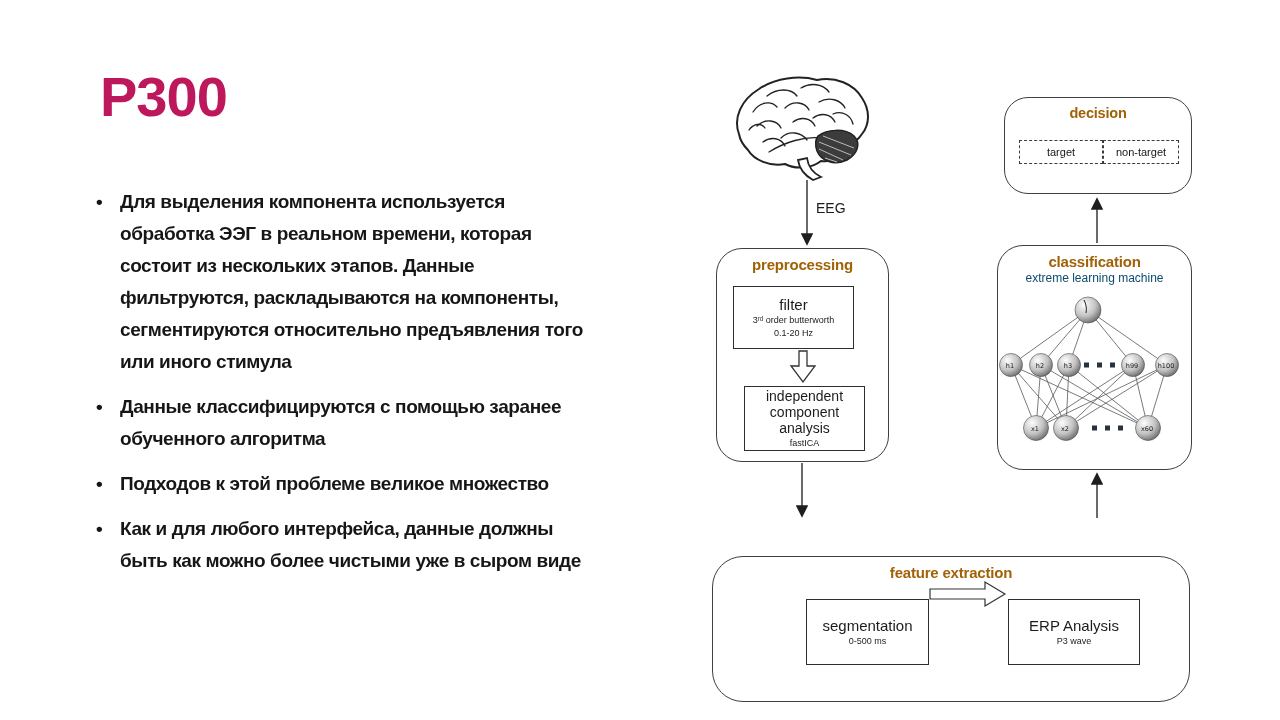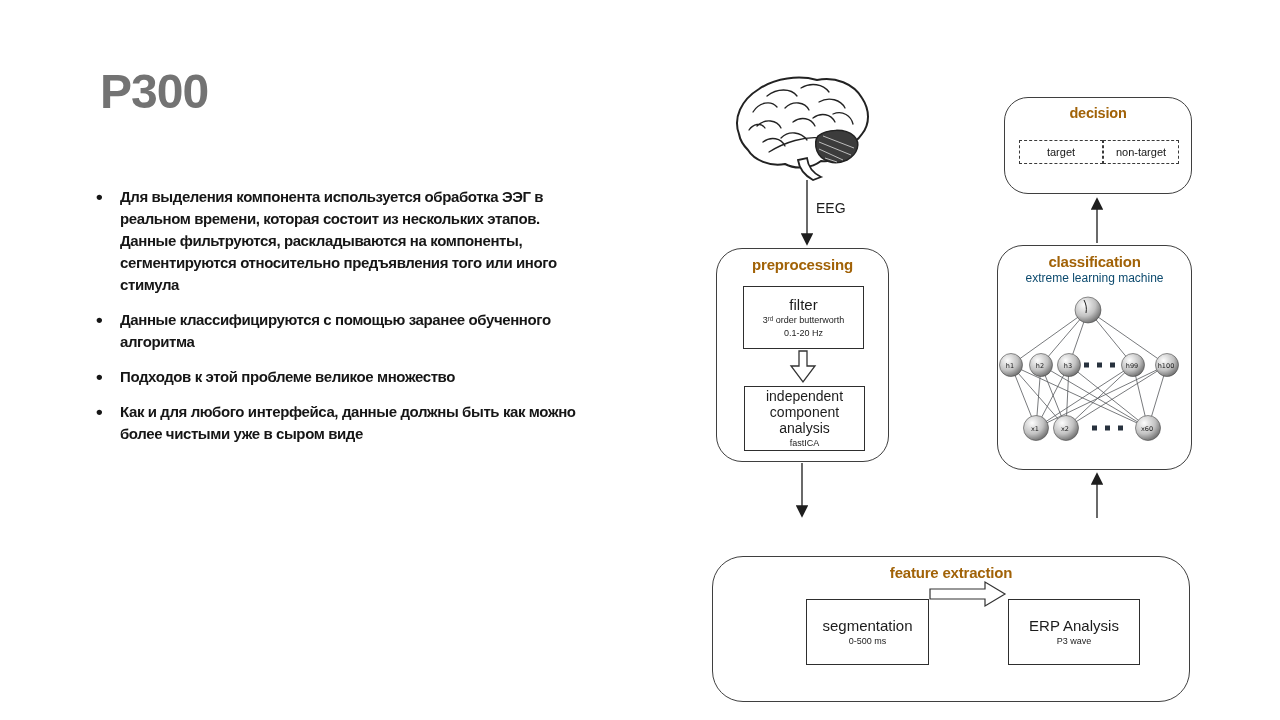--- a/index.html
+++ b/index.html
@@ -4,29 +4,29 @@
 <style>
   * { margin:0; padding:0; box-sizing:border-box; }
   html,body { background:#888; }
   .slide {
     position:relative; width:1280px; height:720px; background:#ffffff;
     font-family:"Liberation Sans", sans-serif; color:#1a1a1a; overflow:hidden;
     margin:0 auto;
   }
   .title {
     position:absolute; left:100px; top:64px;
-    font-size:48px; font-weight:800; letter-spacing:-1px; color:#737373;
+    font-size:56px; font-weight:800; letter-spacing:-1px; color:#be185d;
   }
   .bullets {
     position:absolute; left:94px; top:186px; width:505px;
     list-style:none;
   }
   .bullets li {
     position:relative; padding-left:26px; margin-bottom:13px;
-    font-size:15px; font-weight:700; line-height:22px; letter-spacing:-0.4px; color:#161616;
+    font-size:19px; font-weight:700; line-height:32px; letter-spacing:-0.4px; color:#161616;
   }
   .bullets li::before {
     content:"•"; position:absolute; left:2px; top:0; font-size:19px;
   }
   
   .diagram { position:absolute; inset:0; }
   .container-box {
     position:absolute; border:1.6px solid #3f3f3f; border-radius:26px; background:#fff;
   }
   .container-title {
@@ -98,21 +98,21 @@
           <path d="M102,84 L114,88"></path>
         </g>
       </g>
       <path d="M84,84 C85,92 90,99 98,103 L90,106 C81,101 76,93 75,86 Z" fill="#ffffff" stroke="#222" stroke-width="1.8"></path>
     </svg>
 
     <div class="eeg-label">EEG</div>
 
     <div class="container-box" style="left:716px; top:248px; width:173px; height:214px;">
       <div class="container-title">preprocessing</div>
-      <div class="inner-box" style="left:26px; top:37px; width:121px; height:63px;">
+      <div class="inner-box" style="left:16px; top:37px; width:121px; height:63px;">
         <div class="inner-title">filter</div>
         <div class="inner-sub">3ʳᵈ order butterworth</div>
         <div class="inner-sub">0.1-20 Hz</div>
       </div>
       <div class="inner-box" style="left:27px; top:137px; width:121px; height:65px;">
         <div class="inner-title" style="font-size:14px; line-height:16px; padding:0 8px;">independent component analysis</div>
         <div class="inner-sub">fastICA</div>
       </div>
     </div>
 

